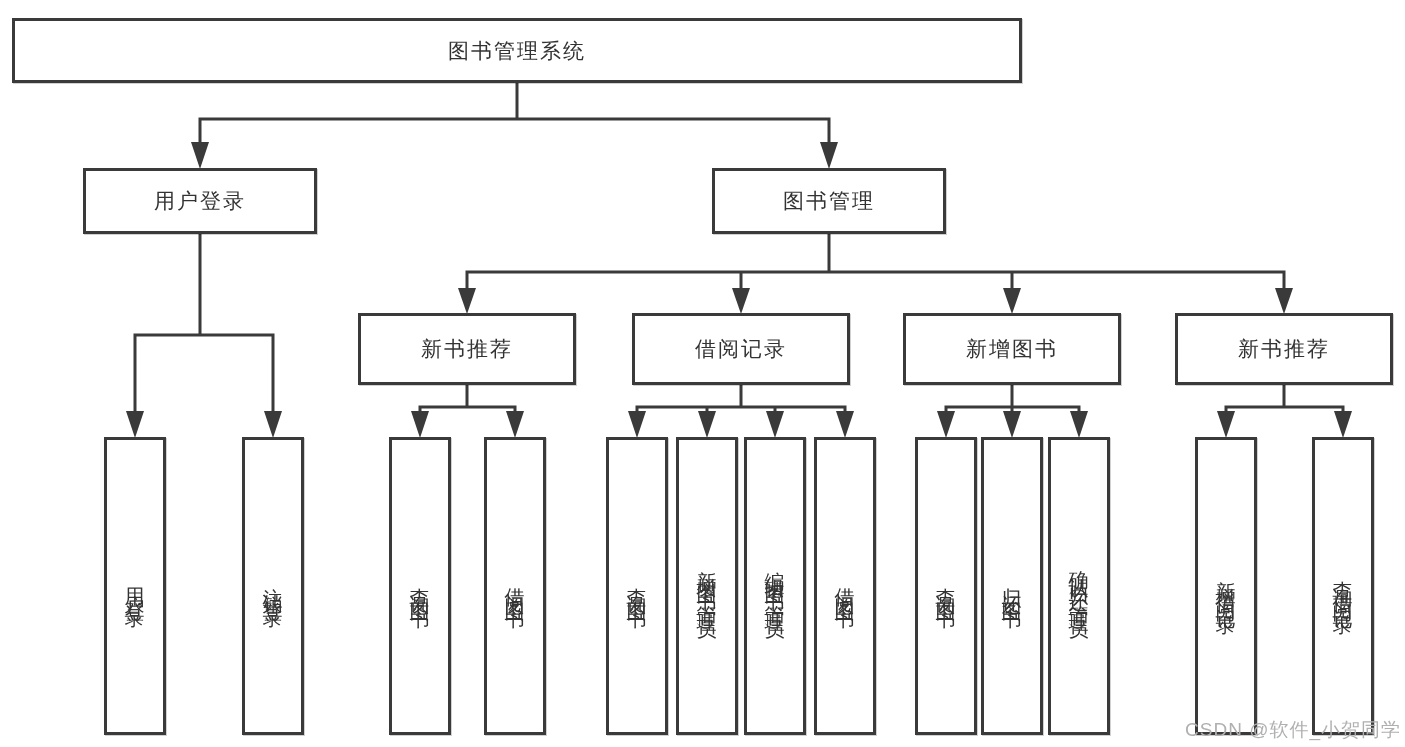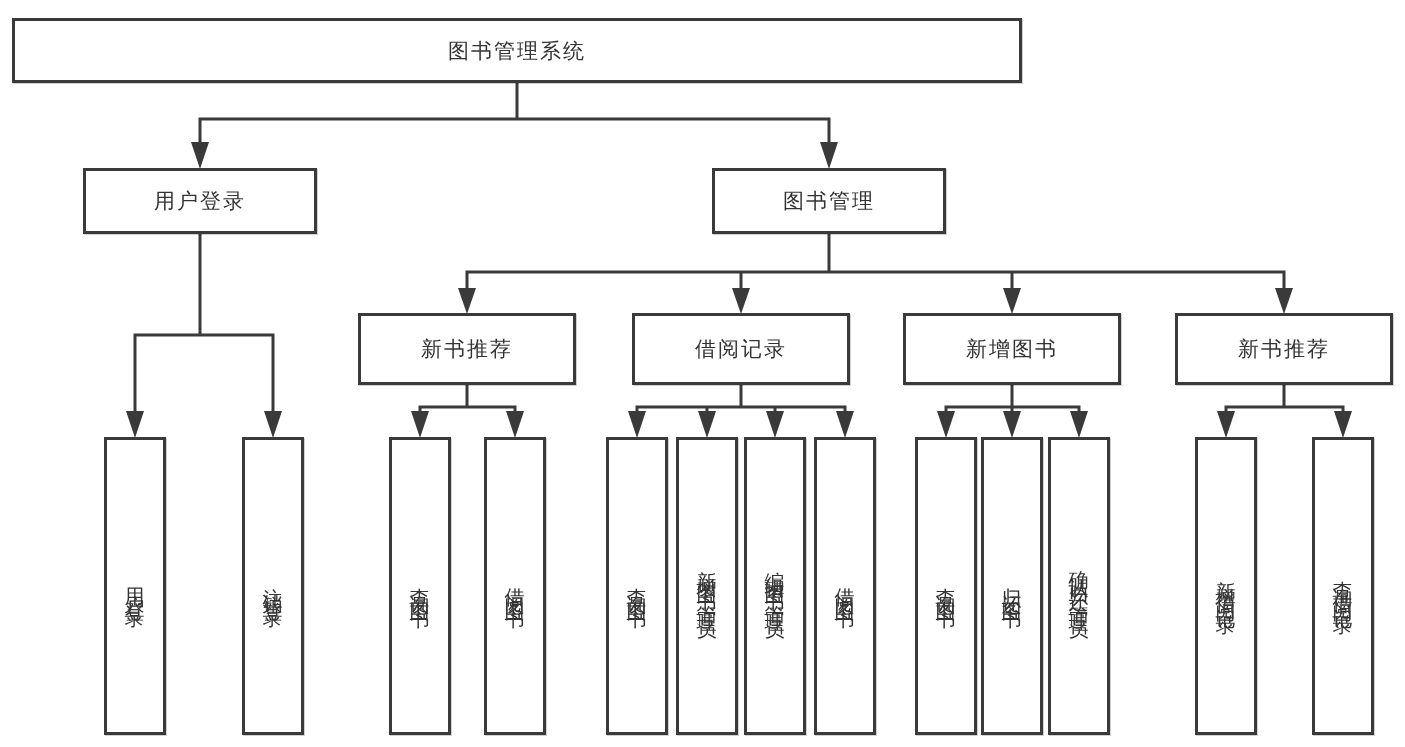--- a/index.html
+++ b/index.html
@@ -163,14 +163,15 @@
   <div class="vbox" style="left:1048px">
     <span class="vtext">确认归还（管理员）</span>
     </div>
   <div class="vbox" style="left:1195px">
     <span class="vtext">新增借阅记录</span>
     </div>
   <div class="vbox" style="left:1312px">
     <span class="vtext">查询借阅记录</span>
     </div>
 
+  <div class="watermark">CSDN @软件_小贺同学</div>
 
 </div>
 
 </body></html>

